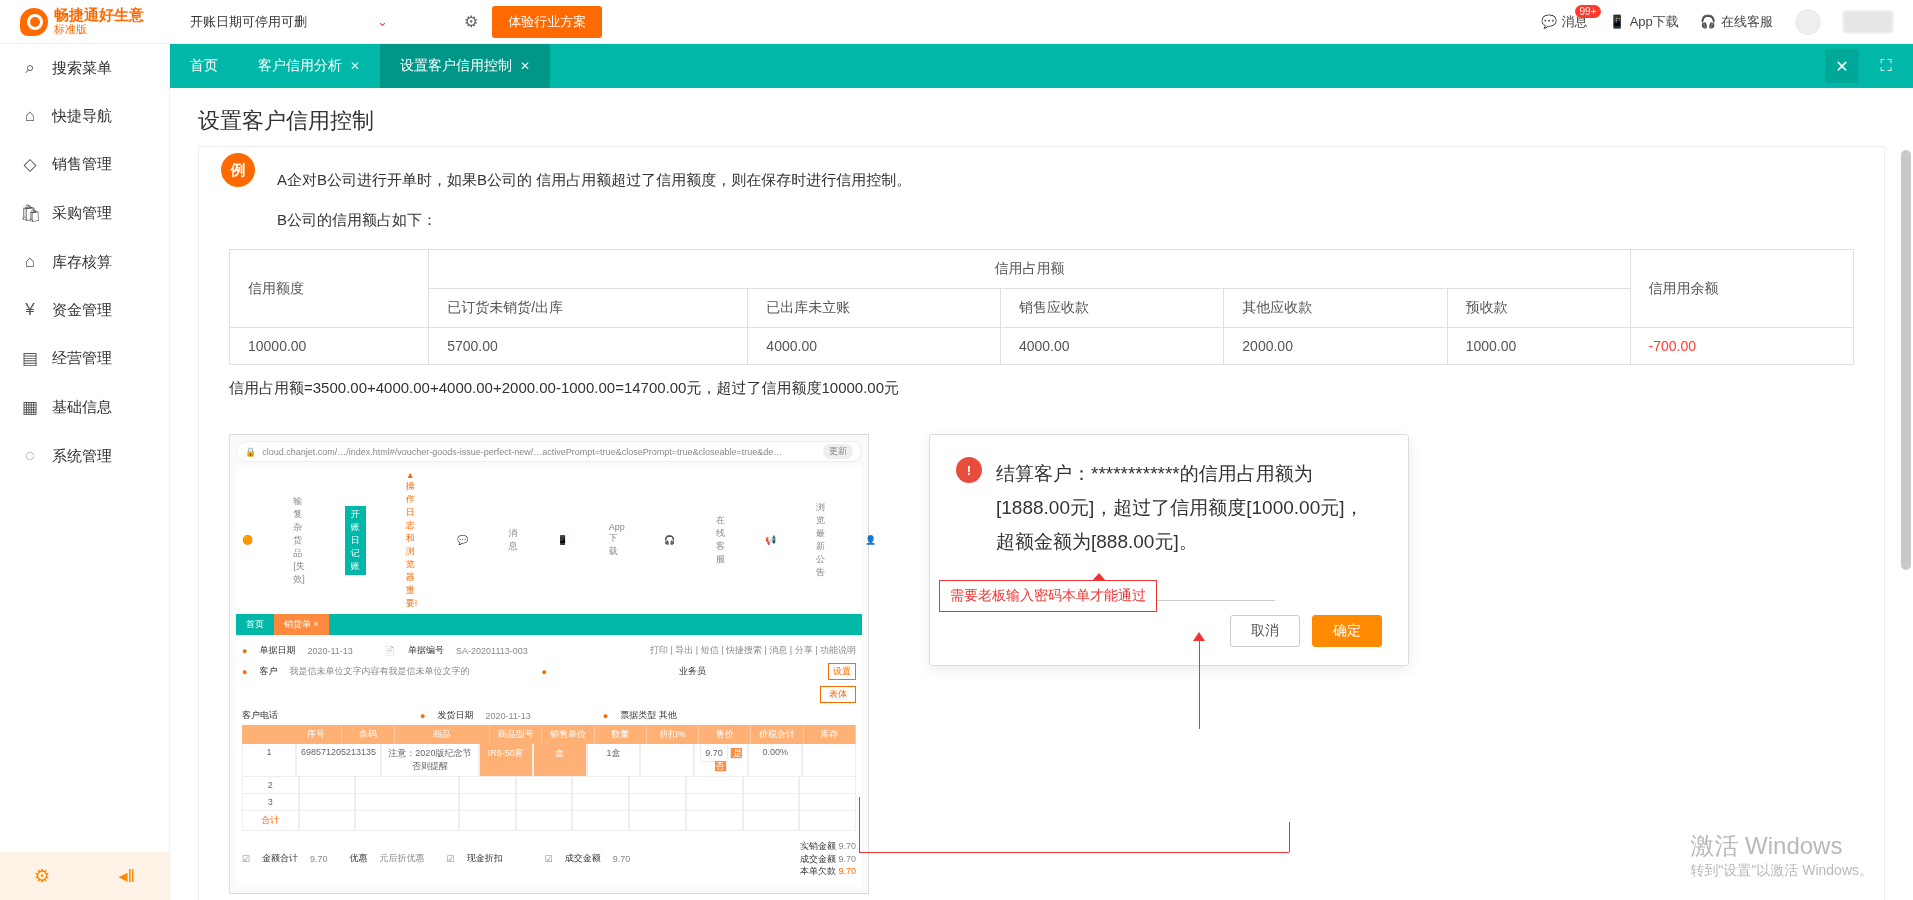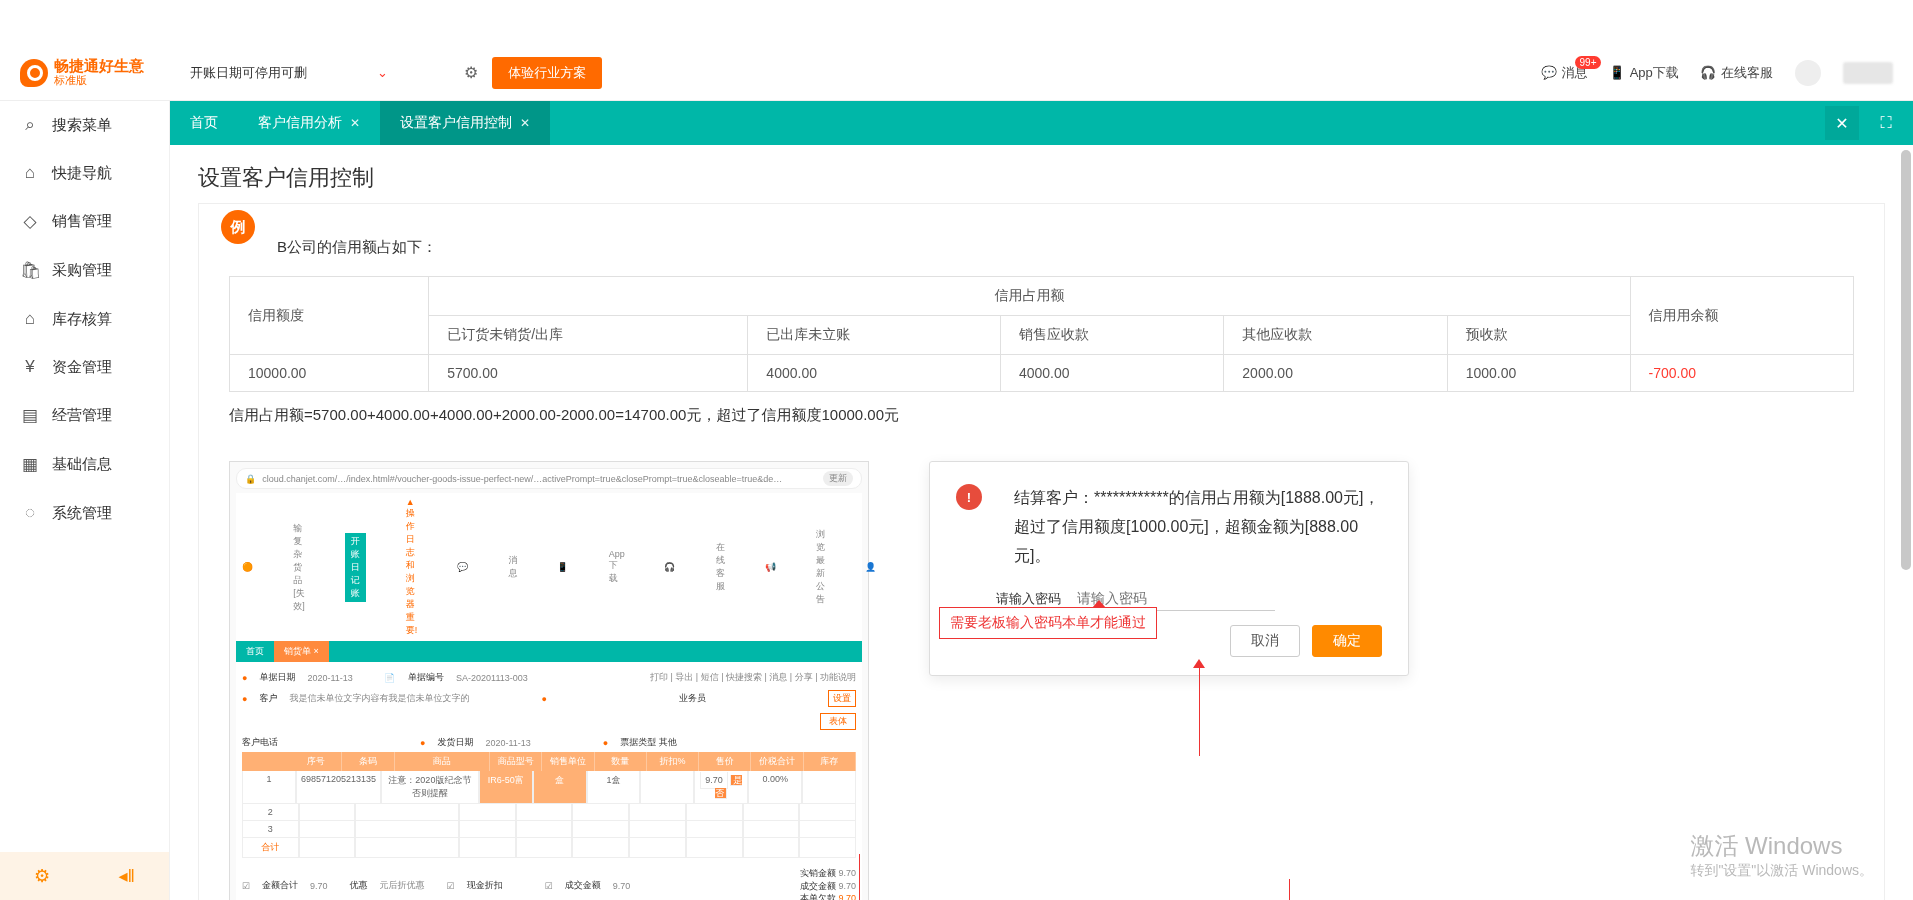--- a/index.html
+++ b/index.html
@@ -1,20 +1,20 @@
 <!DOCTYPE html>
 <html><head>
 <meta charset="utf-8">
 <style>
 * { box-sizing: border-box; margin: 0; padding: 0; }
 body { font-family: "Microsoft YaHei", Arial, sans-serif; font-size: 13px; color: #333; background: #fff; overflow: hidden; }
 .app { width: 1913px; height: 900px; position: relative; display: flex; flex-direction: column; }
 
 
-.topbar { height: 56px; display: flex; align-items: center; padding: 0 20px; border-bottom: 1px solid #eee; margin-top: 45px; }
+.topbar { height: 44px; display: flex; align-items: center; padding: 0 20px; border-bottom: 1px solid #eee; }
 .logo-area { display: flex; align-items: center; width: 170px; }
 .logo-mark { width: 28px; height: 28px; background: #ff6a00; border-radius: 50% 50% 50% 8px; position: relative; margin-right: 6px; }
 .logo-mark::after { content: ""; position: absolute; width: 10px; height: 10px; border: 3px solid #fff; border-radius: 50%; top: 6px; left: 7px; }
 .logo-txt { font-weight: 700; color: #ff6a00; font-size: 15px; line-height: 1; }
 .logo-sub { font-size: 11px; color: #ff6a00; }
 .date-select { display: flex; align-items: center; color: #333; width: 260px; text-align: right; }
 .date-select .chev { color: #ff3b30; margin-left: 70px; }
 .gear { color: #666; margin: 0 14px; font-size: 16px; }
 .promo-btn { background: #ff6a00; color: #fff; padding: 7px 16px; border-radius: 3px; font-size: 13px; }
 .top-right { margin-left: auto; display: flex; align-items: center; gap: 22px; color: #444; }
@@ -76,21 +76,21 @@
 .mock .mtable-h span, .mock .mtable-r span { flex: 1; padding: 3px 4px; text-align: center; border-right: 1px solid rgba(255,255,255,.3); }
 .mock .mtable-r { display: flex; background: #fff; }
 .mock .mtable-r span { border: 1px solid #eee; border-top: none; color: #666; }
 .mock .mtable-r .hl { background: #ffb074; color: #fff; }
 
 
 .dlg-wrap { flex: 1; position: relative; }
 .dlg { width: 480px; border: 1px solid #ddd; border-radius: 3px; padding: 22px 26px 18px; background: #fff; box-shadow: 0 4px 14px rgba(0,0,0,.08); }
 .dlg-top { display: flex; gap: 14px; }
 .dlg-ico { width: 26px; height: 26px; border-radius: 50%; background: #e74c3c; color: #fff; display: flex; align-items: center; justify-content: center; font-weight: 700; flex-shrink: 0; }
-.dlg-msg { font-size: 16px; line-height: 1.8; color: #333; margin-left: 18px; }
+.dlg-msg { font-size: 19px; line-height: 1.8; color: #333; }
 .dlg-pw { display: flex; align-items: center; gap: 14px; margin: 16px 0 6px 40px; }
 .dlg-pw input { border: none; border-bottom: 1px solid #ccc; padding: 4px 2px; font-size: 14px; width: 200px; outline: none; }
 .dlg-callout { position: absolute; border: 1.5px solid #e33; color: #e33; font-size: 14px; padding: 6px 10px; background: #fff; }
 .dlg-callout::after { content: ""; position: absolute; top: -8px; right: 50px; width: 0; height: 0; border-left: 7px solid transparent; border-right: 7px solid transparent; border-bottom: 8px solid #e33; }
 .dlg-callout .inner-arrow::after{content:"";position:absolute;top:-6px;right:51px;width:0;height:0;border-left:6px solid transparent;border-right:6px solid transparent;border-bottom:7px solid #fff;}
 .dlg-actions { display: flex; justify-content: flex-end; gap: 12px; margin-top: 14px; }
 .dlg-actions button { padding: 6px 20px; font-size: 14px; border-radius: 3px; cursor: pointer; }
 .btn-cancel { background: #fff; border: 1px solid #ccc; color: #555; }
 .btn-ok { background: #ff8a00; border: 1px solid #ff8a00; color: #fff; }
 
@@ -208,20 +208,21 @@
       </div>
 
       <div class="page-title">设置客户信用控制</div>
 
       <div class="content-scroll">
         <div class="content-inner">
           <div class="example-badge">
               <div class="circ">例</div>
             </div>
 
+          <div class="desc-line" style="margin-left:48px;">A企对B公司进行开单时，如果B公司的 信用占用额超过了信用额度，则在保存时进行信用控制。</div>
           <div class="desc-line" style="margin-left:48px;margin-top:10px;">B公司的信用额占如下：</div>
 
           <table class="credit-table">
             <tbody>
                 <tr>
               <th rowspan="2">信用额度</th>
               <th colspan="5" style="text-align:center;">信用占用额</th>
               <th rowspan="2">信用用余额</th>
             </tr>
             <tr>
@@ -236,21 +237,21 @@
               <td>5700.00</td>
               <td>4000.00</td>
               <td>4000.00</td>
               <td>2000.00</td>
               <td>1000.00</td>
               <td class="neg">-700.00</td>
             </tr>
           </tbody>
             </table>
 
-          <div class="formula">信用占用额=5700.00+4000.00+4000.00+2000.00-2000.00=14700.00元，超过了信用额度10000.00元</div>
+          <div class="formula">信用占用额=3500.00+4000.00+4000.00+2000.00-1000.00=14700.00元，超过了信用额度10000.00元</div>
 
           <div class="illustration-row">
 
             <div class="mock">
               <div class="murl">
                   <span>🔒</span>
                   <span>cloud.chanjet.com/…/index.html#/voucher-goods-issue-perfect-new/…activePrompt=true&amp;closePrompt=true&amp;closeable=true&amp;de…</span>
                   <span style="margin-left:auto;background:#eee;border-radius:8px;padding:1px 6px;">更新</span>
                 </div>
               <div class="mhead">

